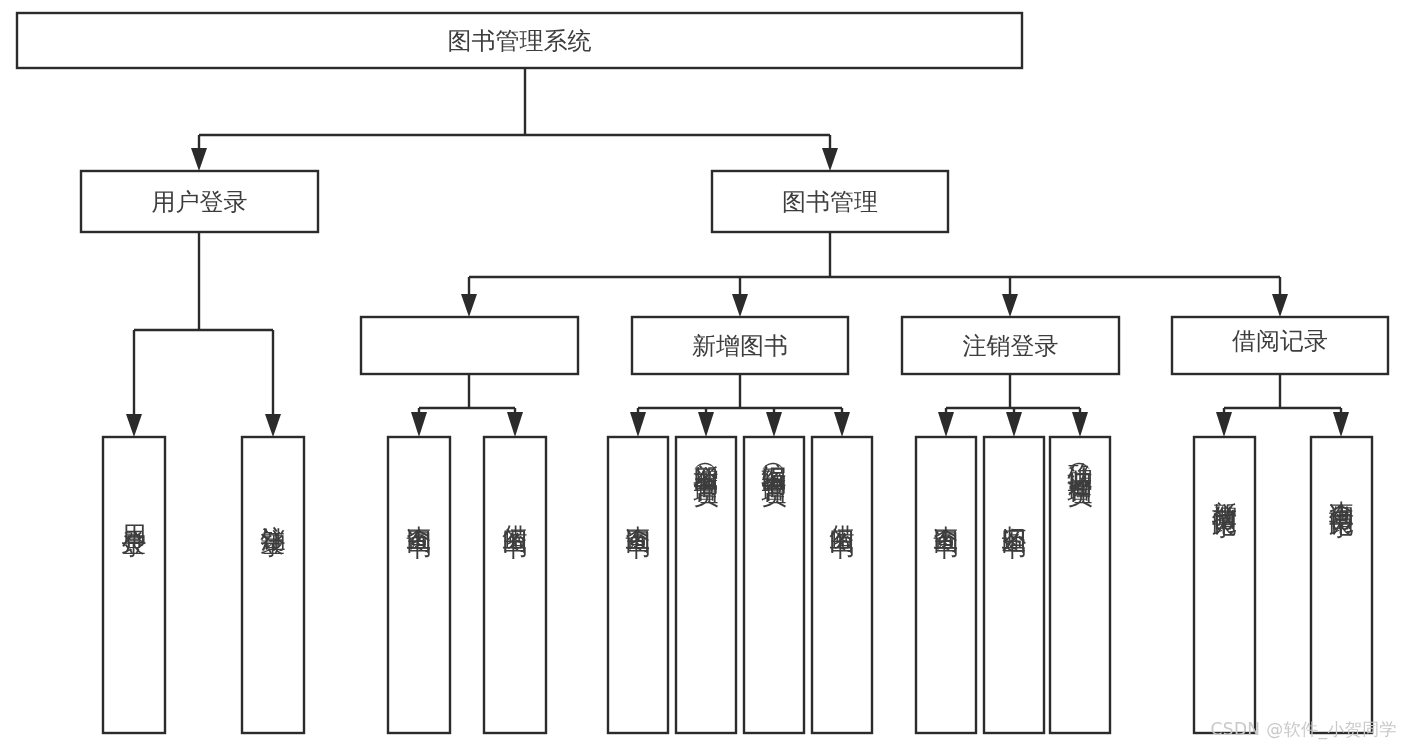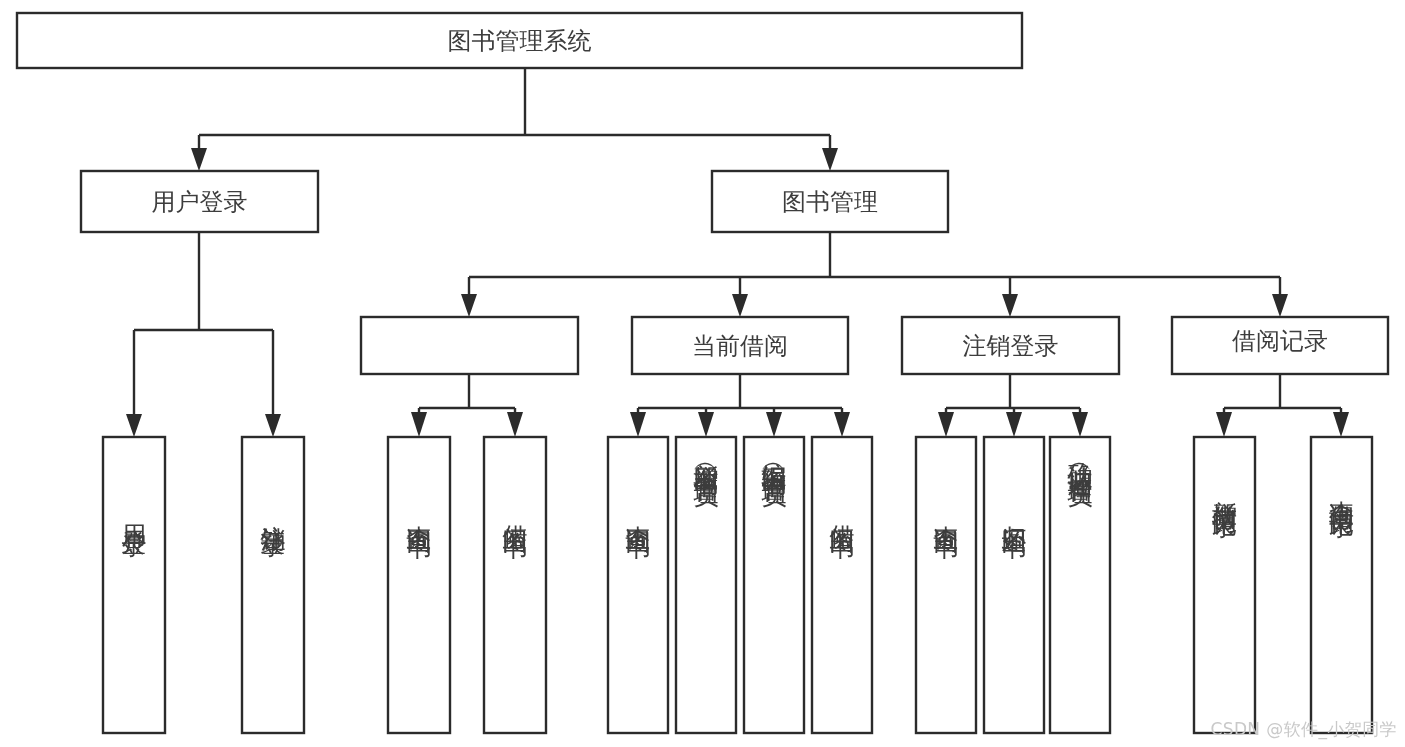--- a/index.html
+++ b/index.html
@@ -187,21 +187,21 @@
   </div>
 
   <div class="htext-wrap" style="left:81px; top:171px; width:237px; height:61px;">
     <span class="htext">用户登录</span>
   </div>
   <div class="htext-wrap" style="left:712px; top:171px; width:236px; height:61px;border-radius:9px;">
     <span class="htext">图书管理</span>
   </div>
 
   <div class="htext-wrap" style="left:632px; top:317px; width:216px; height:57px;">
-    <span class="htext">当前借阅</span>
+    <span class="htext">新增图书</span>
   </div>
   <div class="htext-wrap" style="left:902px; top:317px; width:217px; height:57px;">
     <span class="htext">注销登录</span>
   </div>
   <div class="htext-wrap" style="left:1172px; top:317px; width:216px; height:48px;">
     <span class="htext">借阅记录</span>
   </div>
 
   <div class="vtext-wrap" style="left:103px; top:505px; width:62px; height:228px;">
     <span class="vtext">用户登录</span>

